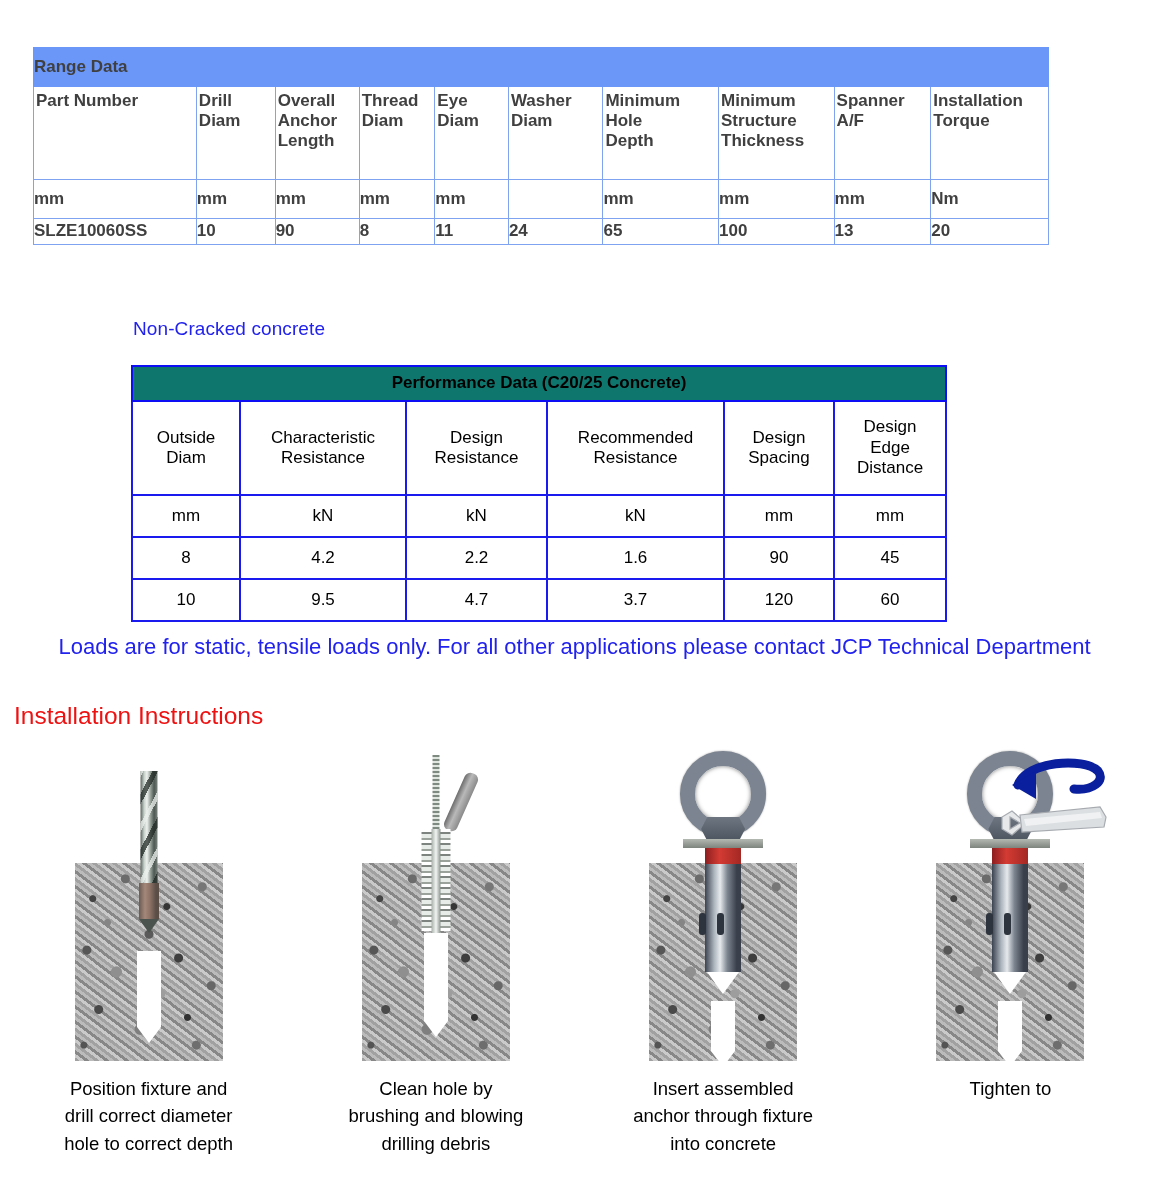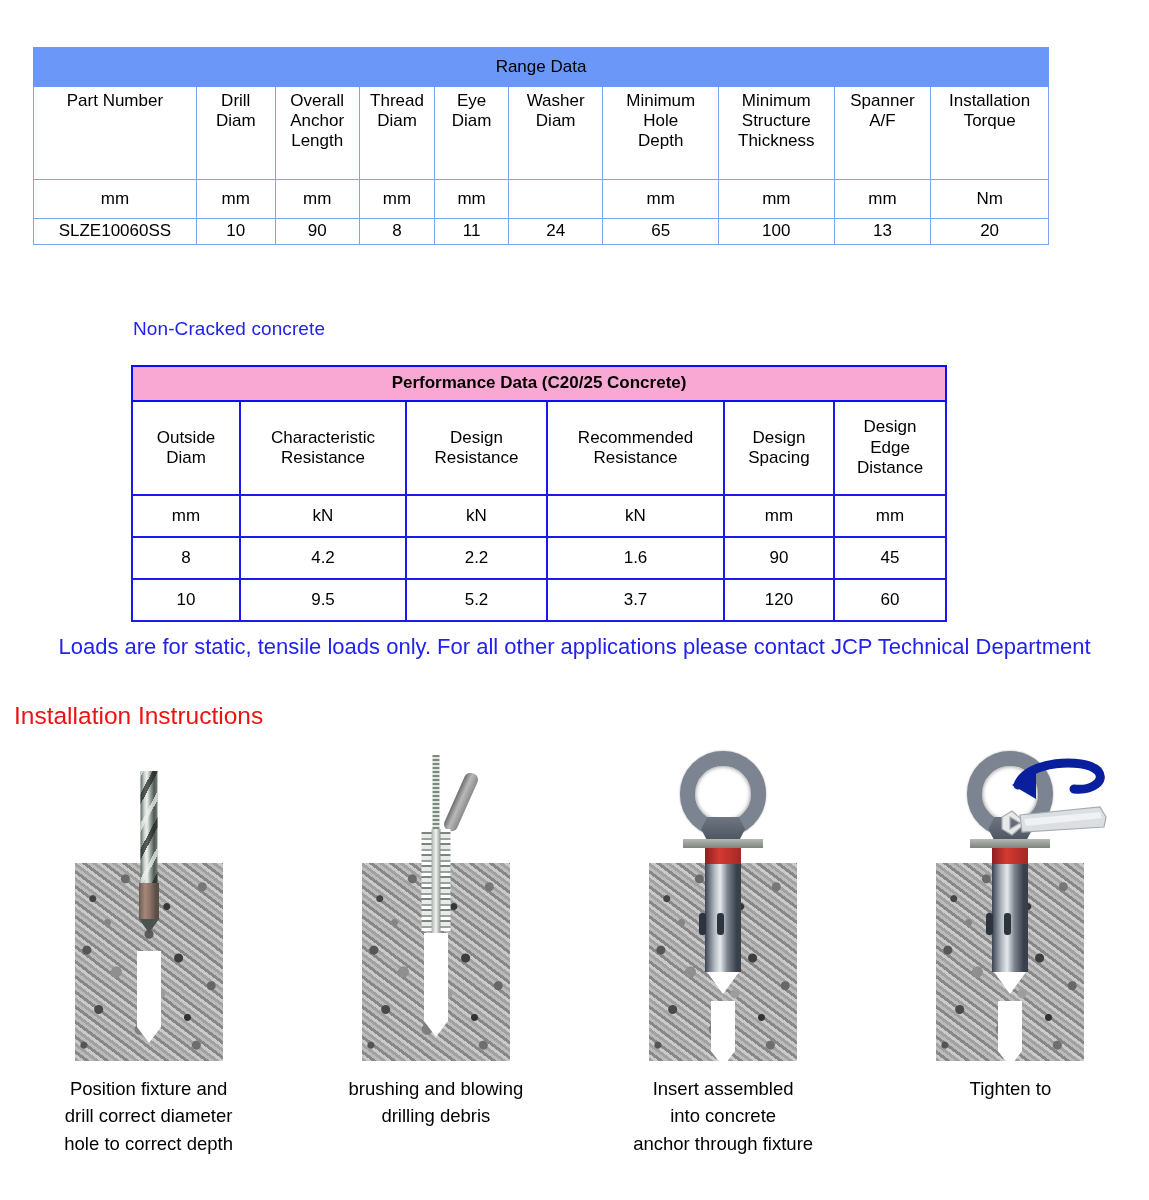--- a/index.html
+++ b/index.html
@@ -21,26 +21,26 @@
     position: absolute;
     left: 33px;
     top: 47px;
     width: 1016px;
     border-collapse: collapse;
     table-layout: fixed;
   }
   .range-table td, .range-table th {
     border: 1px solid #7fa3f0;
     padding: 0;
-    text-align: center;
+    text-align: left;
     vertical-align: middle;
     font-size: 17px;
-    font-weight: normal;
+    font-weight: bold;
     line-height: 1.18;
-    color: #000000;
+    color: #404040;
   }
   .range-title {
     background: #6b97f8;
     color: #ffffff;
     font-size: 21px;
     height: 38px;
     border: 1px solid #6b97f8 !important;
   }
   .range-table .hdr {
     height: 86px;
@@ -79,21 +79,21 @@
   .perf-table td {
     border: 2px solid #1a1aee;
     padding: 0;
     text-align: center;
     vertical-align: middle;
     font-size: 17px;
     line-height: 1.2;
     color: #000;
   }
   .perf-title {
-    background: #f9a8d4;
+    background: #0f766e;
     color: #ffffff;
     font-weight: bold;
     font-size: 17.5px;
     height: 33px;
     border: 2px solid #0e0ef5 !important;
     margin-top: 28px;
   }
   .perf-table .hdr {
     height: 88px;
     vertical-align: middle;
@@ -485,21 +485,21 @@
       <td>8</td>
       <td>4.2</td>
       <td>2.2</td>
       <td>1.6</td>
       <td>90</td>
       <td>45</td>
     </tr>
     <tr class="drow lightline">
       <td>10</td>
       <td>9.5</td>
-      <td>5.2</td>
+      <td>4.7</td>
       <td>3.7</td>
       <td>120</td>
       <td>60</td>
     </tr>
   </tbody>
 </table>
 
 <div class="note">Loads are for static, tensile loads only.  For all other applications please contact JCP Technical Department</div>
 
 <div class="install-heading">Installation Instructions</div>
@@ -526,20 +526,21 @@
   <div class="step">
     <div class="fig">
       <div class="block"></div>
       <div class="hole" style="width:24px;height:88px;bottom:44px;"></div>
       <div class="blow-tube"></div>
       <div class="brush-wire"></div>
       <div class="brush-head"></div>
       <div class="brush-core"></div>
     </div>
     <div class="cap">
+      <div>Clean hole by</div>
       <div>brushing and blowing</div>
       <div>drilling debris</div>
     </div>
   </div>
 
   <div class="step">
     <div class="fig">
       <div class="block"></div>
       <div class="hole" style="width:24px;height:50px;bottom:14px;"></div>
       <div class="eye-ring"></div>
@@ -547,22 +548,22 @@
       <div class="nut"></div>
       <div class="washer"></div>
       <div class="sleeve-red"></div>
       <div class="sleeve"></div>
       <div class="sleeve-slot" style="left:86px;top:168px;"></div>
       <div class="sleeve-slot" style="left:104px;top:168px;"></div>
       <div class="anchor-tip"></div>
     </div>
     <div class="cap">
       <div>Insert assembled</div>
+      <div>anchor through fixture</div>
       <div>into concrete</div>
-      <div>anchor through fixture</div>
     </div>
   </div>
 
   <div class="step">
     <div class="fig">
       <div class="block"></div>
       <div class="hole" style="width:24px;height:50px;bottom:14px;"></div>
 
       <svg class="arrow-svg" width="96" height="56" viewBox="0 0 96 56">
         <path d="M6 30 C 14 6, 72 2, 86 16 C 94 26, 80 36, 62 34" fill="none" stroke="#0a1f9e" stroke-width="9" stroke-linecap="round"></path>

